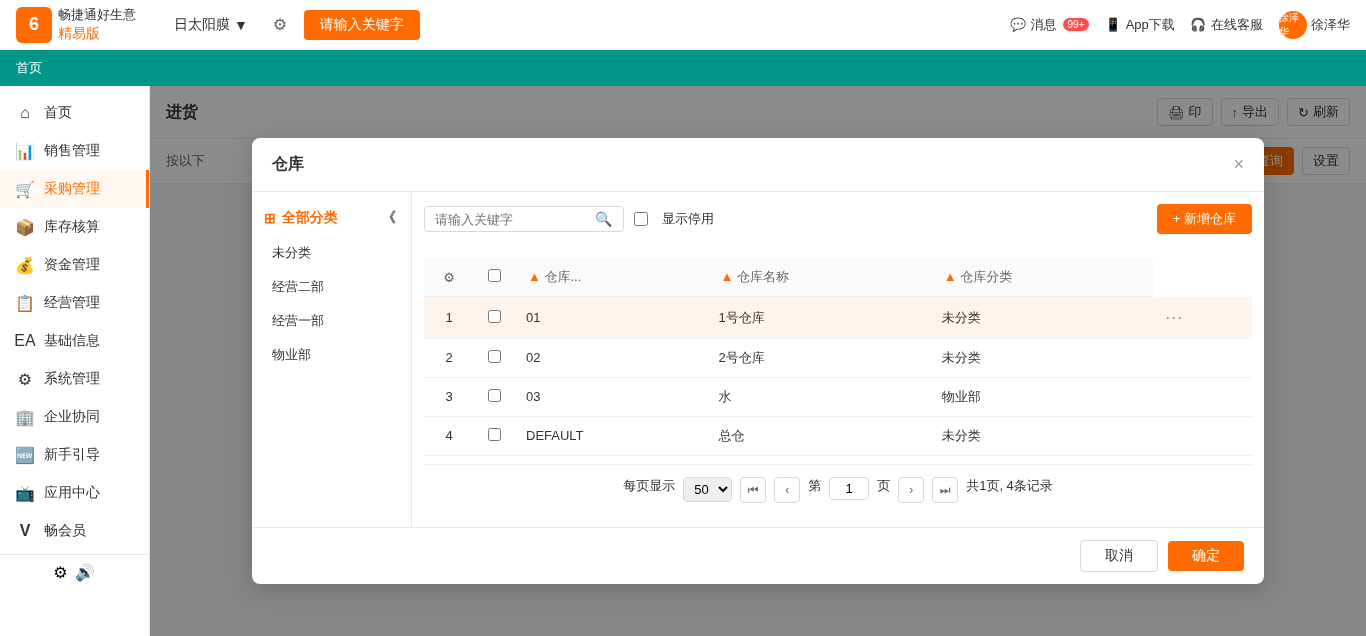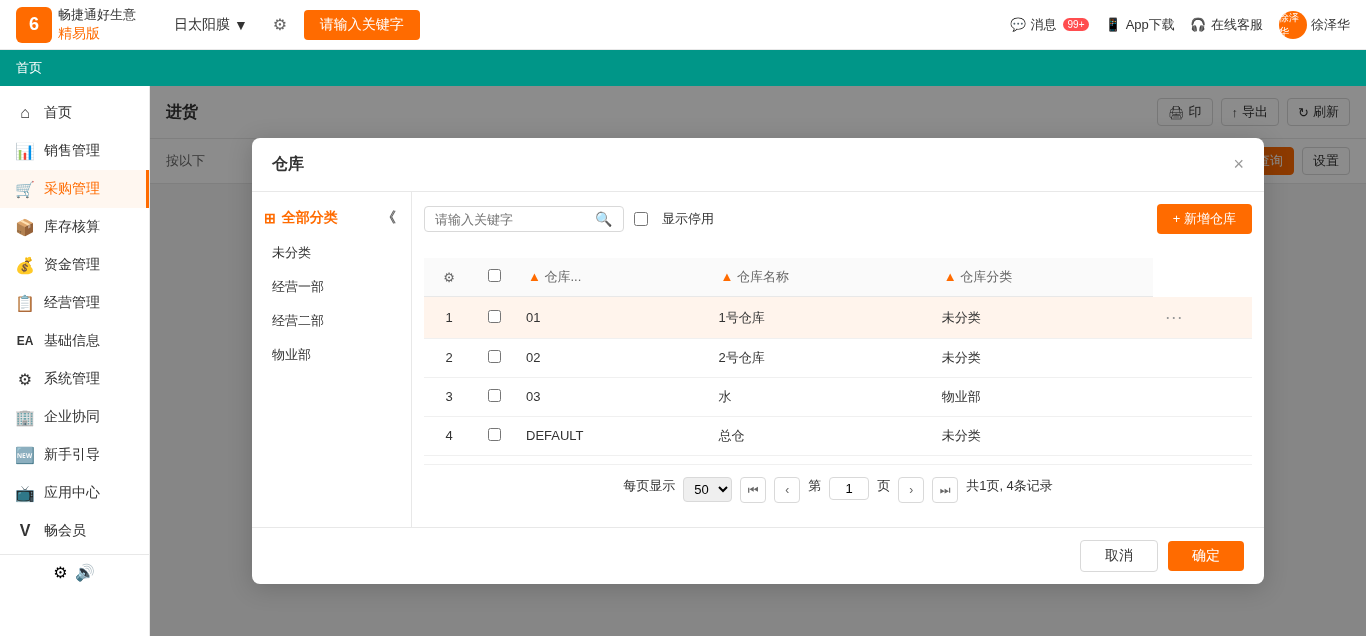--- a/index.html
+++ b/index.html
@@ -311,21 +311,21 @@
     </div>
     <div class="sidebar-item">
       <span class="sidebar-icon">💰</span>
       <span>资金管理</span>
     </div>
     <div class="sidebar-item">
       <span class="sidebar-icon">📋</span>
       <span>经营管理</span>
     </div>
     <div class="sidebar-item">
-      <span class="sidebar-icon" style="font-size:12px;font-weight:bold;">EA</span>
+      <span class="sidebar-icon" style="font-size:16px;font-weight:normal;">EA</span>
       <span>基础信息</span>
     </div>
     <div class="sidebar-item">
       <span class="sidebar-icon">⚙</span>
       <span>系统管理</span>
     </div>
     <div class="sidebar-item">
       <span class="sidebar-icon">🏢</span>
       <span>企业协同</span>
     </div>
@@ -386,22 +386,22 @@
 
         <div class="modal-body">
 
           <div class="category-panel">
             <div class="category-header">
               <span style="font-size:14px;">⊞</span>
               <span>全部分类</span>
               <span class="collapse-btn" style="margin-left:auto;">《</span>
             </div>
             <div class="category-item">未分类</div>
+            <div class="category-item">经营二部</div>
             <div class="category-item">经营一部</div>
-            <div class="category-item">经营二部</div>
             <div class="category-item">物业部</div>
           </div>
 
           <div class="table-panel">
 
             <div class="table-toolbar">
               <div class="table-toolbar-left">
                 <div class="search-box">
                   <input type="text" placeholder="请输入关键字" style="">
                   <span class="search-icon">🔍</span>

